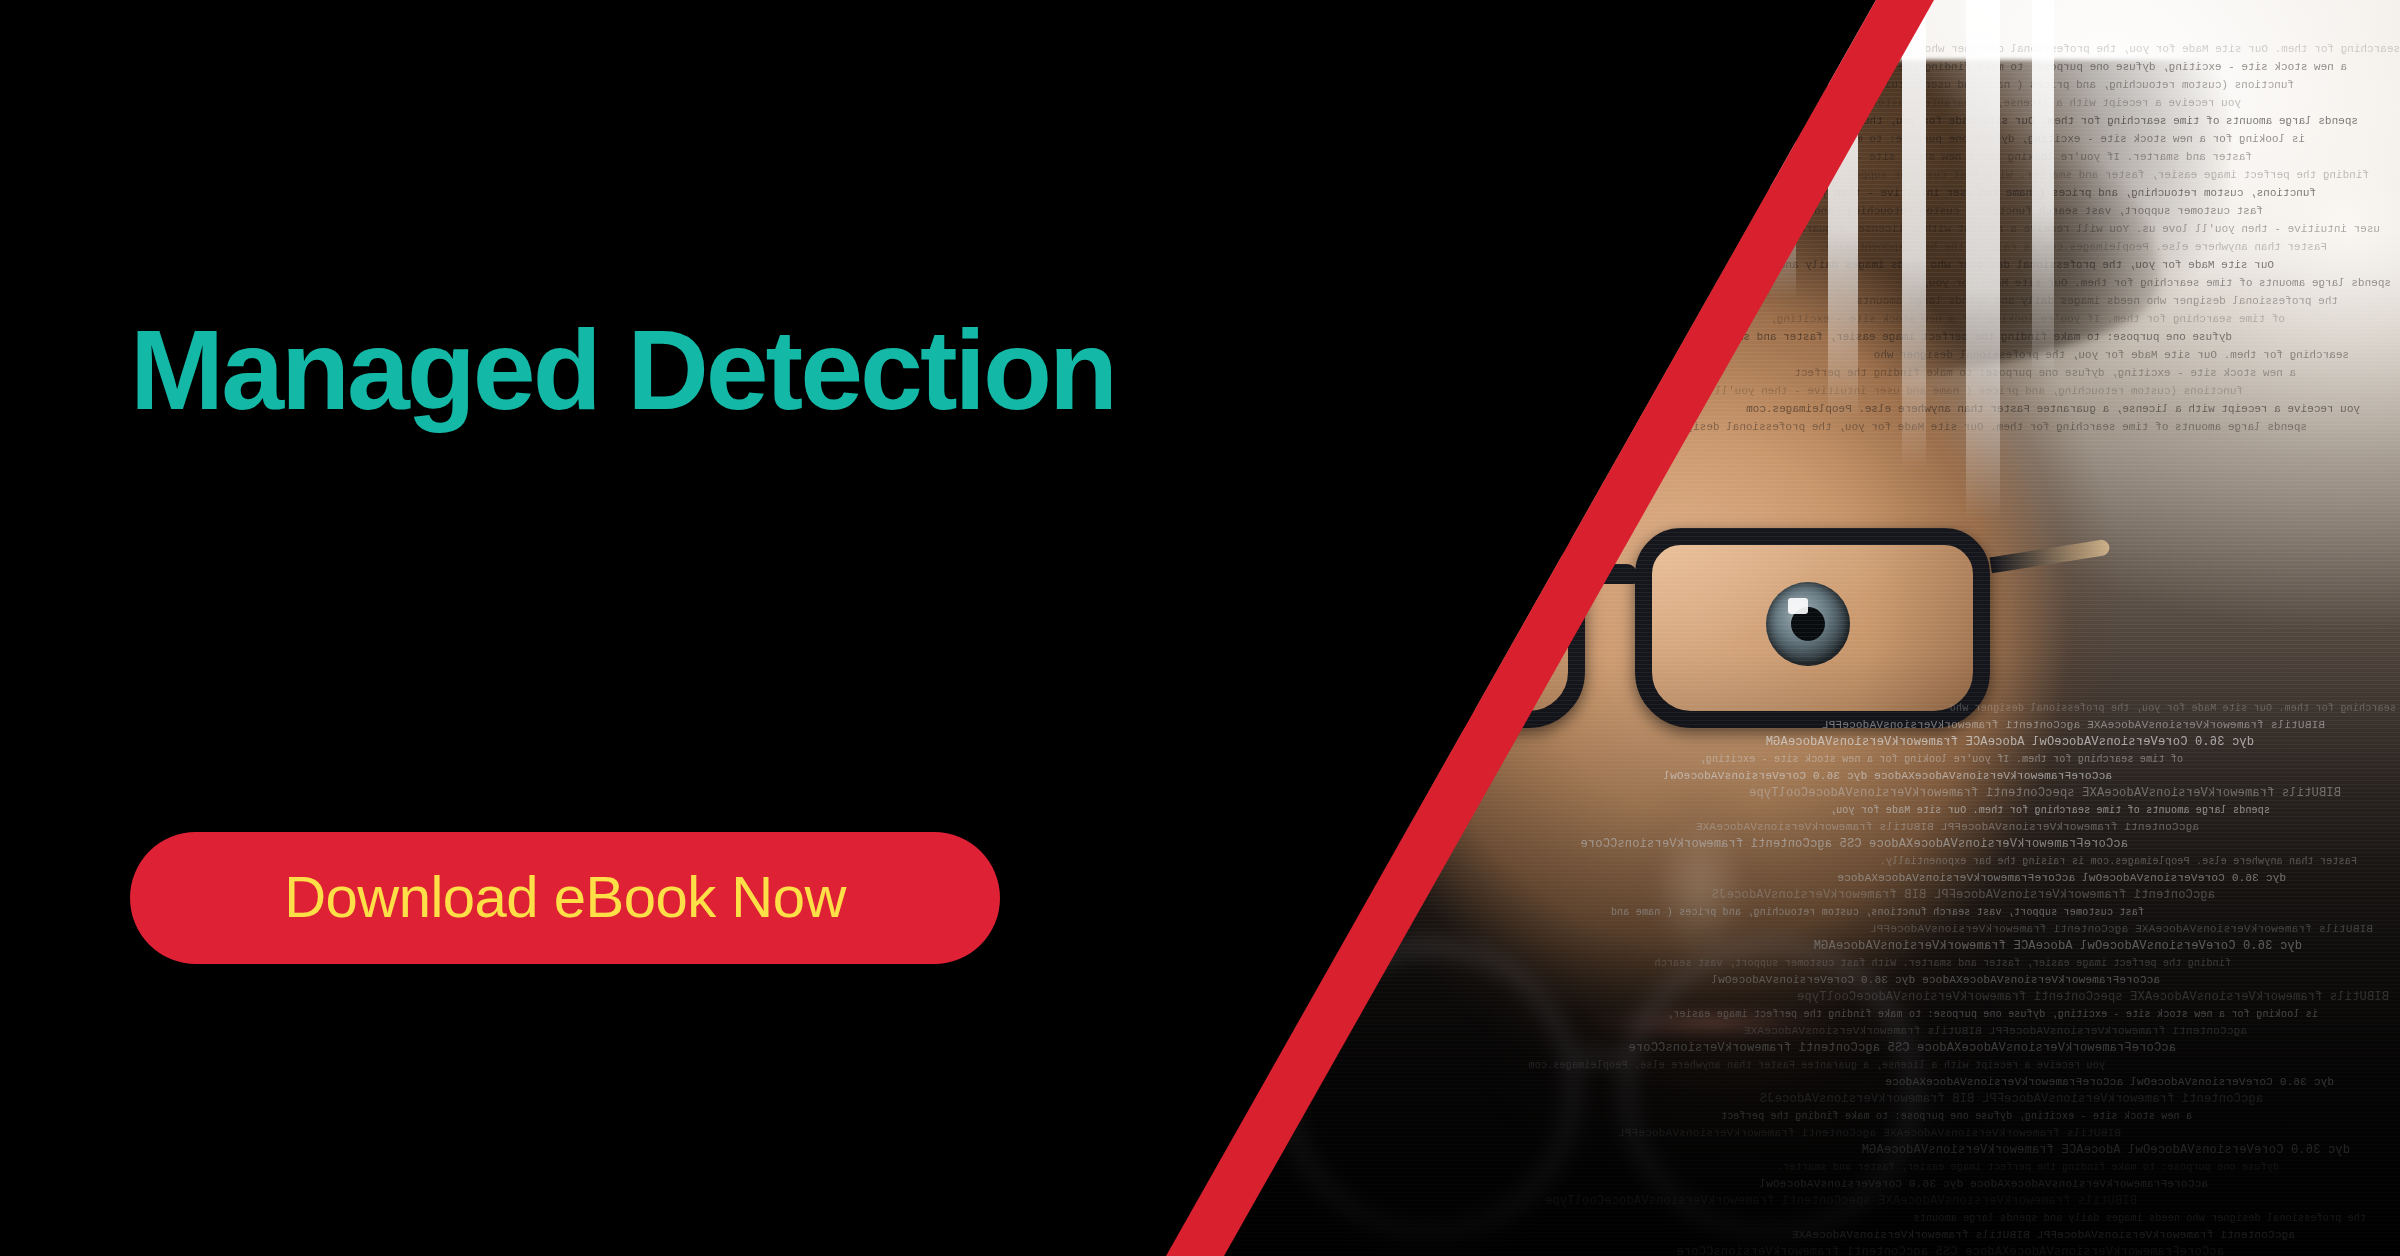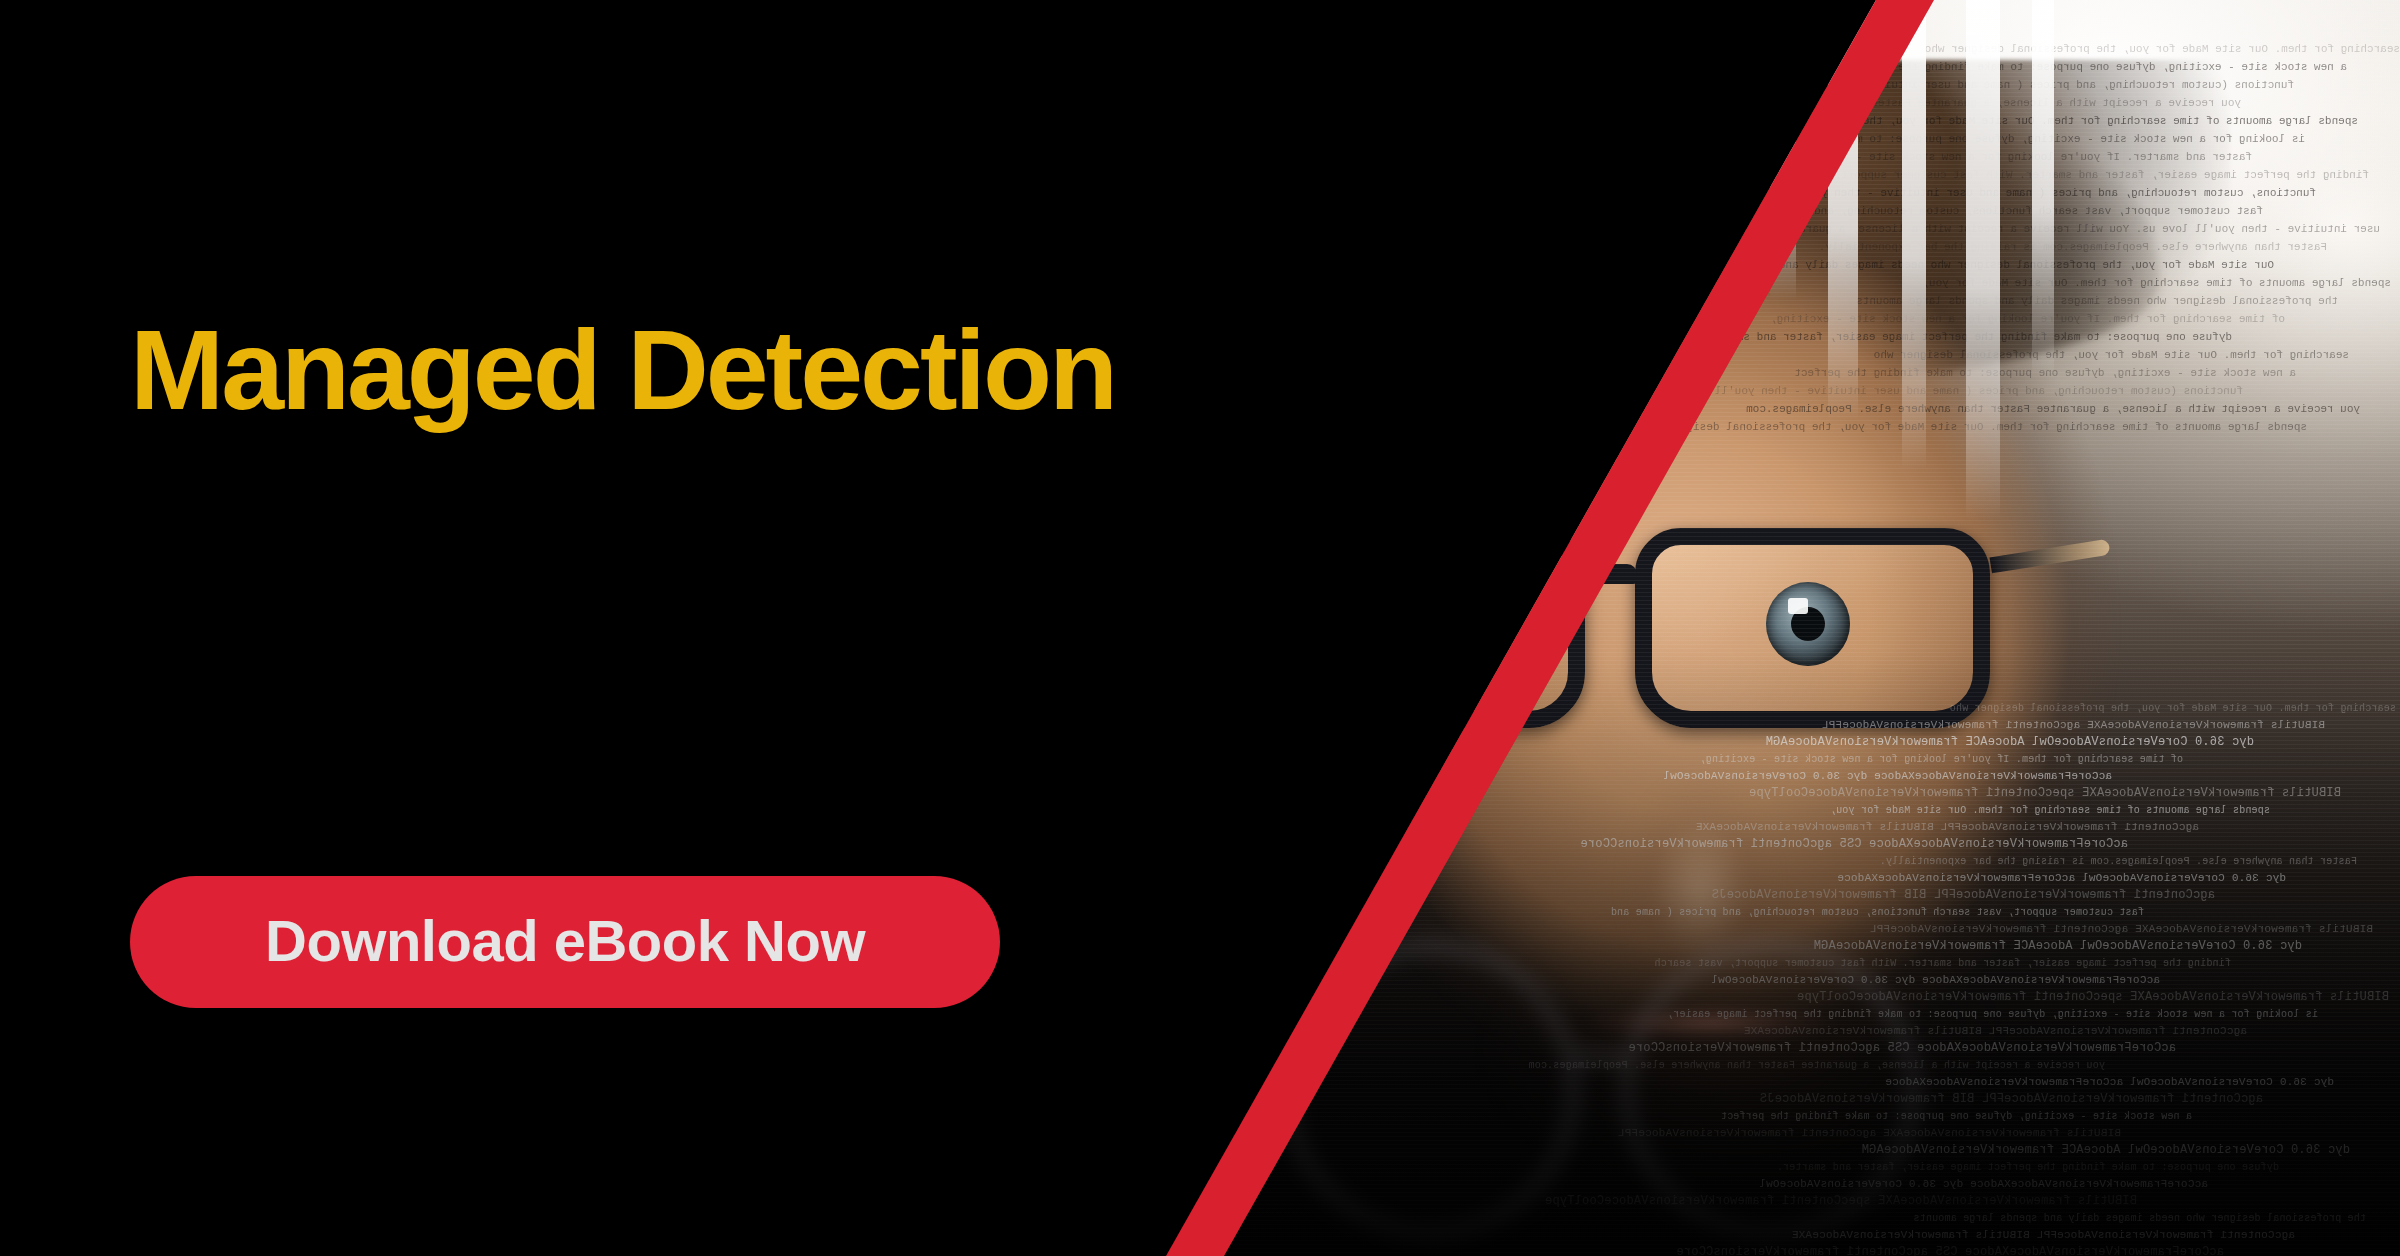--- a/index.html
+++ b/index.html
@@ -164,38 +164,38 @@
   }
   .logo-word .num { color:#D8202F; font-weight:700; letter-spacing:-1px; }
   .logo-tag {
     margin-top:14px; margin-left:8px;
     font-size:27px; color:#fff; letter-spacing:.2px; font-weight:400;
   }
   .logo-tag b { font-weight:700; }
 
   .headline {
     position:absolute; left:0; top:310px; width:1400px;
-    color:#eab308; font-weight:700;
+    color:#14b8a6; font-weight:700;
     font-size:113px; line-height:1.07; letter-spacing:-3px;
   }
   .headline .l2 { display:block; }
 
   .subhead {
     position:absolute; left:0; top:622px; width:1300px;
     color:#fff; font-weight:400;
     font-size:61px; line-height:1.2; letter-spacing:-.5px;
   }
   .subhead .s2 { display:block; }
 
   .cta {
-    position:absolute; left:0; top:876px;
+    position:absolute; left:0; top:832px;
     width:870px; height:132px;
     background:#DF2135;
     border:none; border-radius:66px;
-    color:#e5e5e5; font-size:58px; font-weight:700; letter-spacing:-.5px;
+    color:#fde047; font-size:58px; font-weight:400; letter-spacing:-.5px;
     font-family:"Liberation Sans", sans-serif;
     cursor:pointer; display:flex; align-items:center; justify-content:center;
     padding-bottom:4px;
   }
 </style>
 </head>
 <body>
 
 <div class="banner">
 

